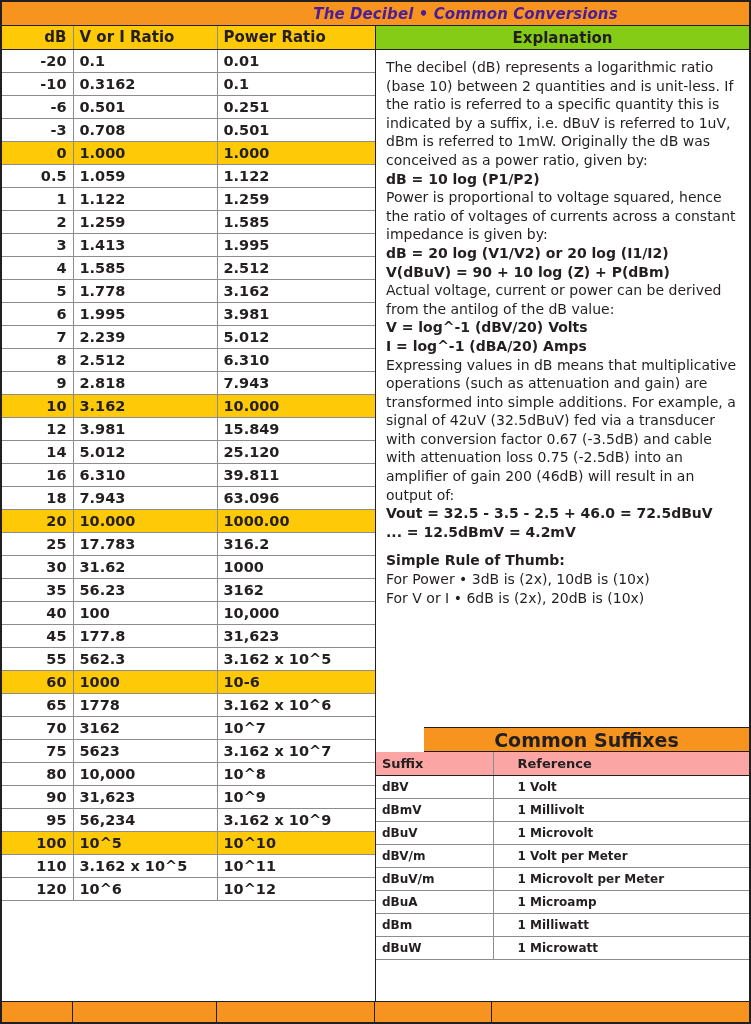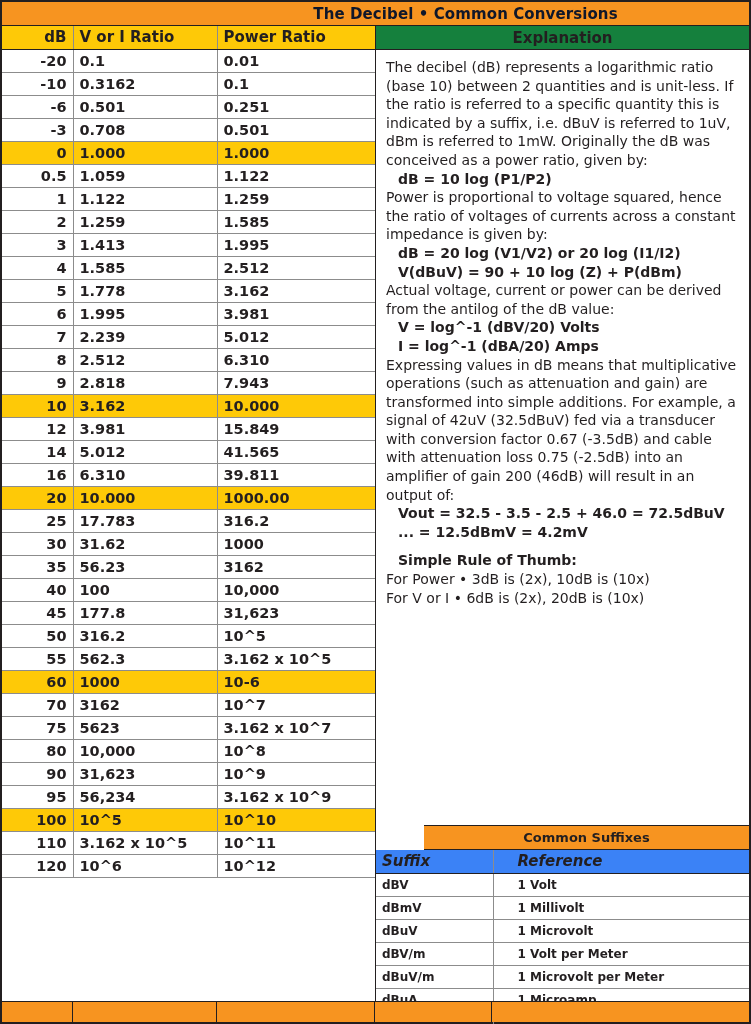--- a/index.html
+++ b/index.html
@@ -29,23 +29,24 @@
     min-height: 23px;
     background: #f79420;
     border-bottom: 1px solid #231f20;
     display: flex;
     align-items: center;
     justify-content: center;
   }
   .title-band .title-text {
     font-size: 15px;
     font-weight: bold;
-    color: #0f172a;
+    color: #4c1d95;
     letter-spacing: 0.1px;
     padding-left: 180px;
+    font-style: italic;
   }
 
   
   .body-split {
     flex: 1;
     display: flex;
     min-height: 0;
   }
   .left-pane {
     width: 373px;
@@ -94,63 +95,62 @@
   table.conv thead th.h-pw { text-align: left; }
   table.conv td.cell-db { text-align: right; }
   table.conv td.cell-vi,
   table.conv td.cell-pw { text-align: left; }
   table.conv tr.hl td { background: #fec907; }
 
   
   .expl-head {
     height: 23px;
     min-height: 23px;
-    background: #15803d;
+    background: #84cc16;
     border-bottom: 1px solid #231f20;
     display: flex;
     align-items: center;
     justify-content: center;
     font-size: 15px;
     font-weight: bold;
     color: #231f20;
   }
   .expl-body {
     padding: 8px 8px 4px 10px;
     box-sizing: border-box;
     background: #ffffff;
     flex: 0 0 auto;
-    height: 775px;
+    height: 677px;
     overflow: hidden;
   }
   .expl-body p {
     margin: 0;
     font-size: 14px;
     line-height: 18.6px;
     color: #231f20;
   }
   .expl-body p.formula {
     font-weight: bold;
-    margin-left: 12px;
   }
   .expl-body p.spacer {
     height: 10px;
     line-height: 10px;
   }
 
   
   .suffix-title {
     height: 23px;
     min-height: 23px;
     background: #f79420;
     border-top: 1px solid #231f20;
     border-bottom: 1px solid #231f20;
     display: flex;
     align-items: center;
     justify-content: center;
-    font-size: 13px;
+    font-size: 19px;
     font-weight: bold;
     color: #231f20;
     margin-left: 48px;
   }
   table.suffix {
     width: 100%;
     border-collapse: collapse;
     table-layout: fixed;
   }
   table.suffix col.s-sfx { width: 117px; }
@@ -162,24 +162,23 @@
     color: #231f20;
     text-align: left;
     border-bottom: 1px solid #8c8c8c;
     border-right: 1px solid #8c8c8c;
     white-space: nowrap;
     overflow: hidden;
     box-sizing: border-box;
   }
   table.suffix td:last-child, table.suffix th:last-child { border-right: none; padding-left: 24px; }
   table.suffix thead th {
-    background: #3b82f6;
+    background: #fca5a5;
     border-bottom: 1px solid #231f20;
-    font-size: 15px;
-    font-style: italic;
+    font-size: 13px;
   }
 
   
   .footer-band {
     height: 20px;
     min-height: 20px;
     background: #f79420;
     border-top: 1px solid #231f20;
     display: flex;
   }
@@ -301,26 +300,31 @@
               <td class="cell-pw">10.000</td>
             </tr>
             <tr>
               <td class="cell-db">12</td>
               <td class="cell-vi">3.981</td>
               <td class="cell-pw">15.849</td>
             </tr>
             <tr>
               <td class="cell-db">14</td>
               <td class="cell-vi">5.012</td>
-              <td class="cell-pw">41.565</td>
+              <td class="cell-pw">25.120</td>
             </tr>
             <tr>
               <td class="cell-db">16</td>
               <td class="cell-vi">6.310</td>
               <td class="cell-pw">39.811</td>
+            </tr>
+            <tr>
+              <td class="cell-db">18</td>
+              <td class="cell-vi">7.943</td>
+              <td class="cell-pw">63.096</td>
             </tr>
             <tr class="hl">
               <td class="cell-db">20</td>
               <td class="cell-vi">10.000</td>
               <td class="cell-pw">1000.00</td>
             </tr>
             <tr>
               <td class="cell-db">25</td>
               <td class="cell-vi">17.783</td>
               <td class="cell-pw">316.2</td>
@@ -339,33 +343,33 @@
               <td class="cell-db">40</td>
               <td class="cell-vi">100</td>
               <td class="cell-pw">10,000</td>
             </tr>
             <tr>
               <td class="cell-db">45</td>
               <td class="cell-vi">177.8</td>
               <td class="cell-pw">31,623</td>
             </tr>
             <tr>
-              <td class="cell-db">50</td>
-              <td class="cell-vi">316.2</td>
-              <td class="cell-pw">10^5</td>
-            </tr>
-            <tr>
               <td class="cell-db">55</td>
               <td class="cell-vi">562.3</td>
               <td class="cell-pw">3.162 x 10^5</td>
             </tr>
             <tr class="hl">
               <td class="cell-db">60</td>
               <td class="cell-vi">1000</td>
               <td class="cell-pw">10-6</td>
+            </tr>
+            <tr>
+              <td class="cell-db">65</td>
+              <td class="cell-vi">1778</td>
+              <td class="cell-pw">3.162 x 10^6</td>
             </tr>
             <tr>
               <td class="cell-db">70</td>
               <td class="cell-vi">3162</td>
               <td class="cell-pw">10^7</td>
             </tr>
             <tr>
               <td class="cell-db">75</td>
               <td class="cell-vi">5623</td>
               <td class="cell-pw">3.162 x 10^7</td>

